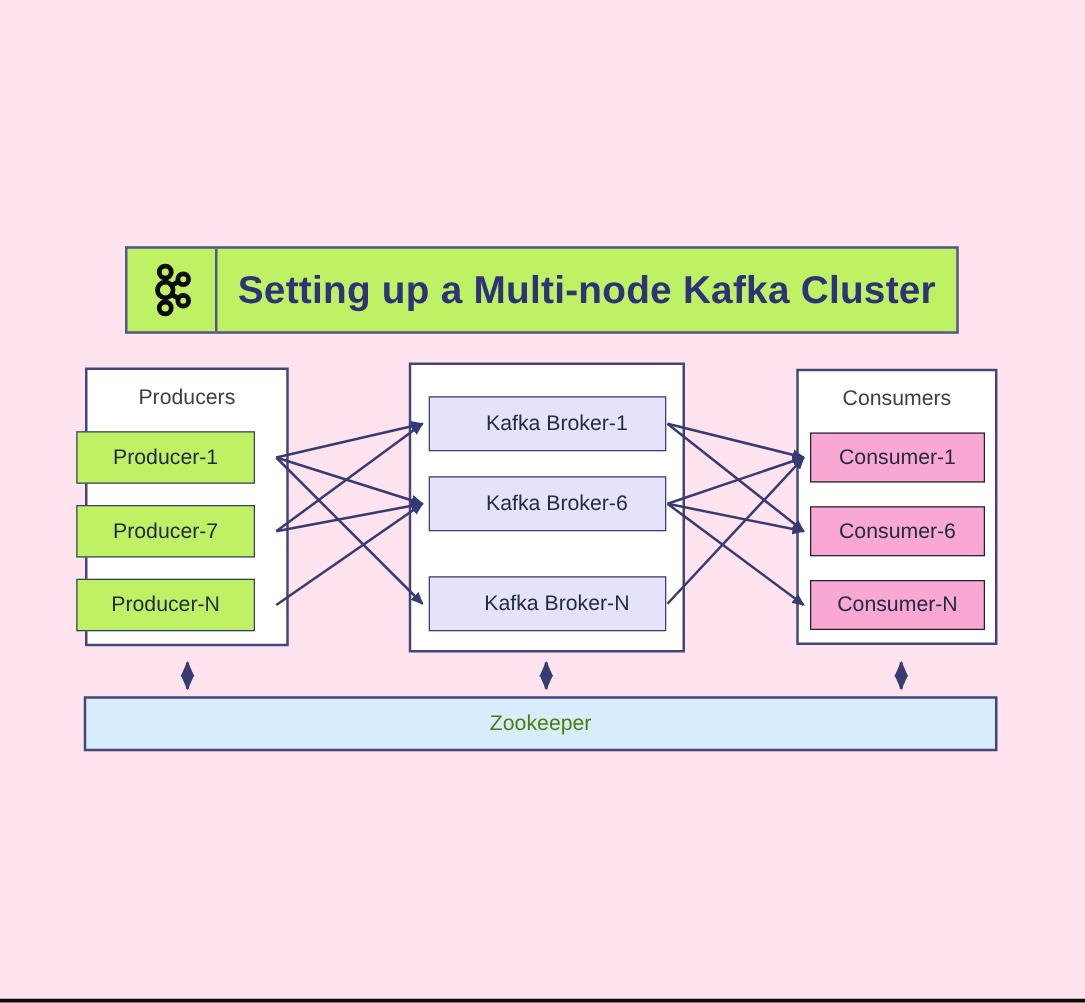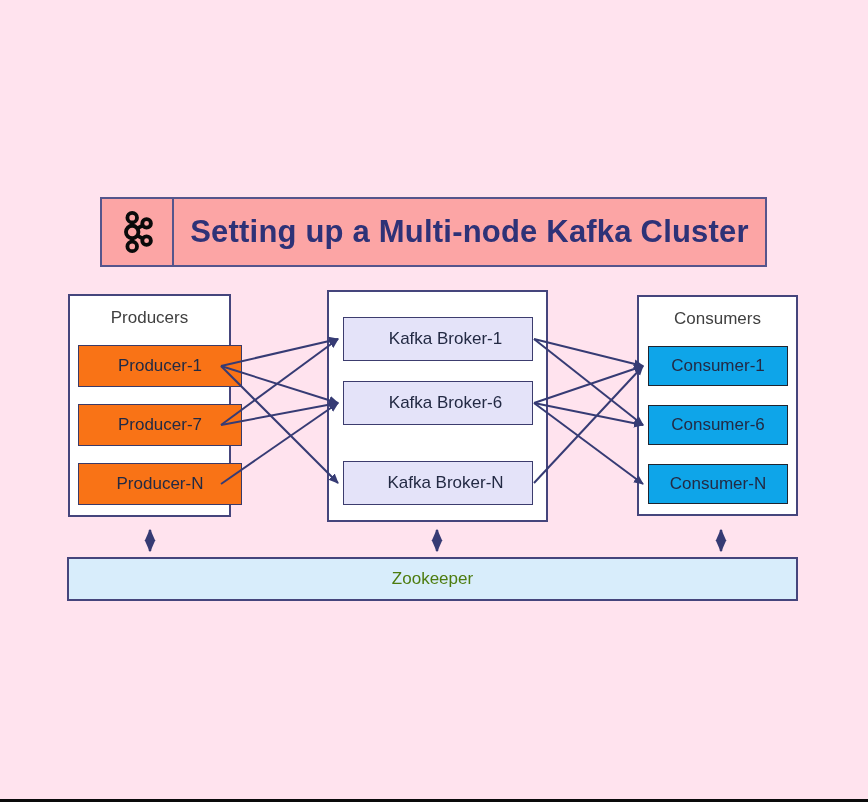--- a/index.html
+++ b/index.html
@@ -8,21 +8,21 @@
     background: #ffe3ee;
     font-family: "Liberation Sans", "DejaVu Sans", sans-serif;
     overflow: hidden;
   }
   .canvas { position: relative; width: 868px; height: 802px; }
 
   
   .titlebar {
     position: absolute; left: 100px; top: 197px;
     width: 667px; height: 70px;
-    background: #fca5a5;
+    background: #bef264;
     border: 2px solid #55558c;
     box-sizing: border-box;
     display: flex; align-items: stretch;
   }
   .logo-cell {
     width: 70px; flex: 0 0 70px;
     border-right: 2px solid #55558c;
     display: flex; align-items: center; justify-content: center;
   }
   .title-text {
@@ -44,34 +44,34 @@
     font-size: 17px; color: #404040;
   }
 
   
   .node {
     position: absolute; box-sizing: border-box;
     display: flex; align-items: center; justify-content: center;
     font-size: 17px; color: #232a44;
   }
   .producer {
-    left: 78px; width: 164px; height: 42px;
-    background: #f97316; border: 1.5px solid #3a3a68;
+    left: 61px; width: 143px; height: 42px;
+    background: #bef264; border: 1.5px solid #3a3a68;
   }
   .producer-0 { top: 345px; } .producer-1 { top: 404px; } .producer-2 { top: 463px; }
 
   .broker {
     left: 343px; width: 190px; height: 44px;
     background: #e4e3f9; border: 1.5px solid #3c3c6e; padding-left: 15px;
   }
   .broker-0 { top: 317px; } .broker-1 { top: 381px; } .broker-2 { top: 461px; }
 
   .consumer {
     left: 648px; width: 140px; height: 40px;
-    background: #0ea5e9; border: 1.5px solid #20242f;
+    background: #f9a8d4; border: 1.5px solid #20242f;
   }
   .consumer-0 { top: 346px; } .consumer-1 { top: 405px; } .consumer-2 { top: 464px; }
 
   
   .zookeeper {
     position: absolute; left: 67px; top: 557px;
     width: 731px; height: 44px;
     background: #d8edfb; border: 2px solid #45457c; box-sizing: border-box;
     display: flex; align-items: center; justify-content: center;
     font-size: 17px; color: #4d7c0f;

